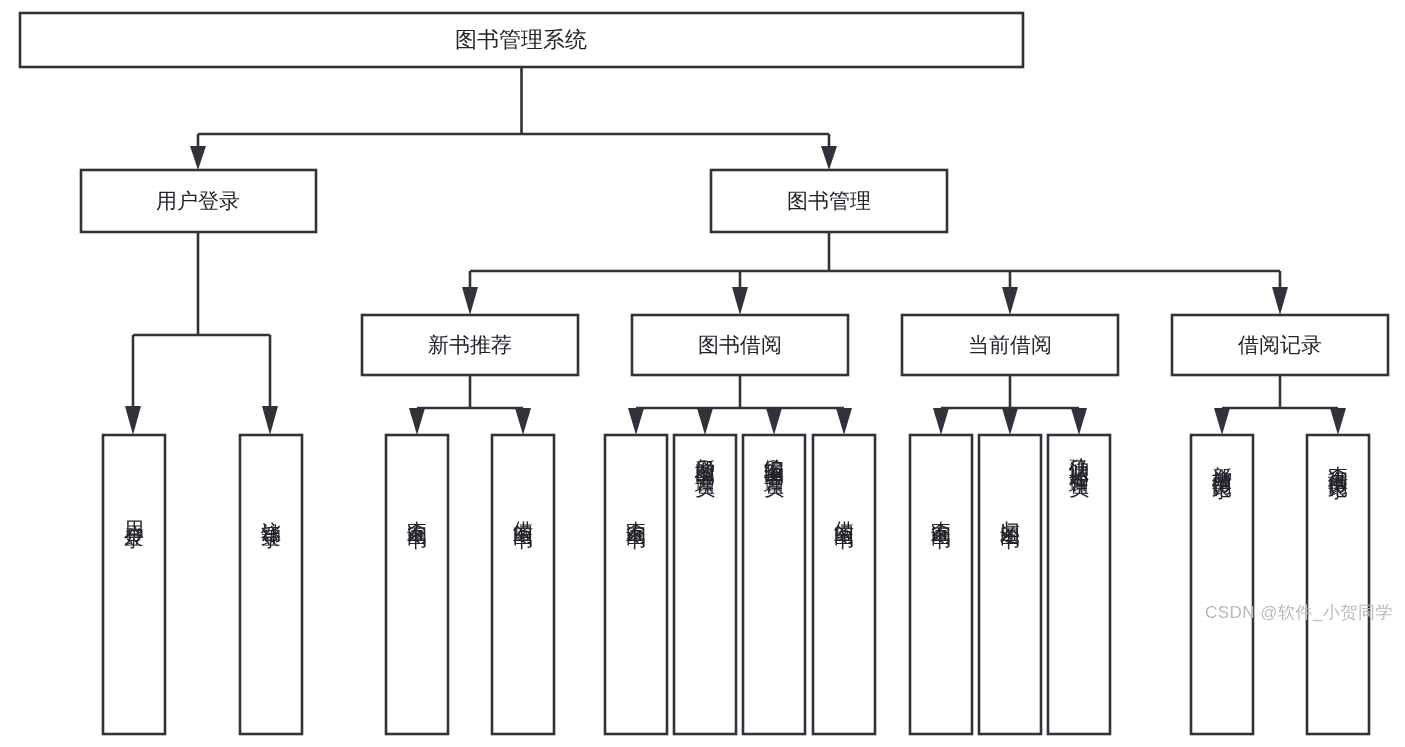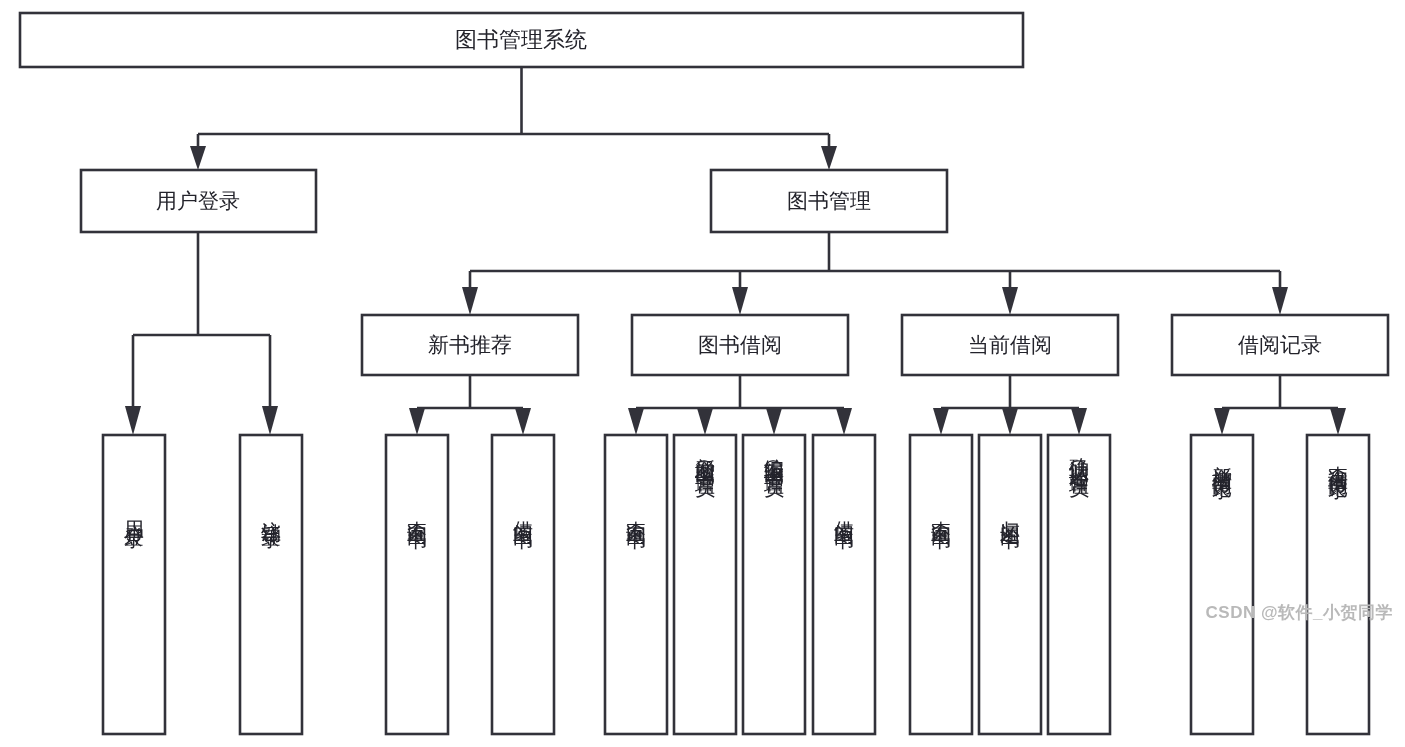--- a/index.html
+++ b/index.html
@@ -72,21 +72,20 @@
   }
   .watermark {
     position: absolute;
     right: 12px;
     bottom: 6px;
     font-family: "Liberation Sans", "DejaVu Sans", sans-serif;
     font-size: 17px;
     color: #b9b9b9;
     letter-spacing: 0.5px;
     user-select: none;
-    font-weight: bold;
   }
 </style>
 </head>
 <body>
 
 <div id="diagram-root">
 
   <svg class="diagram-canvas" viewBox="0 0 1405 747">
 
     <g>

